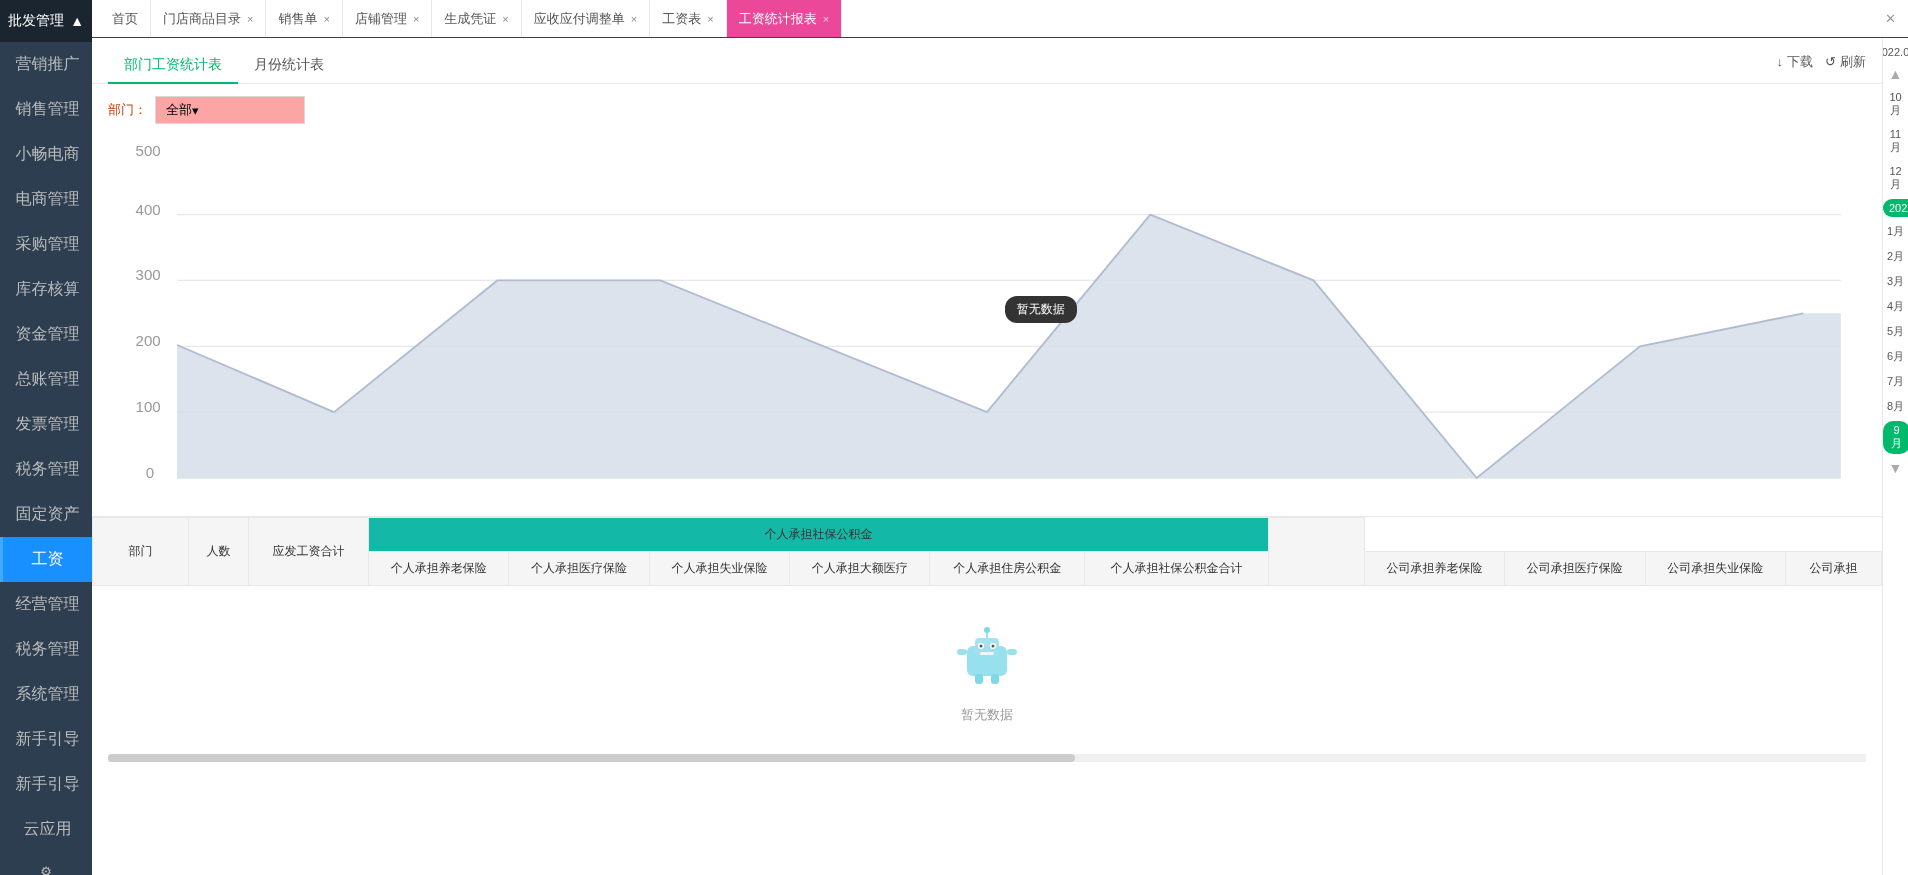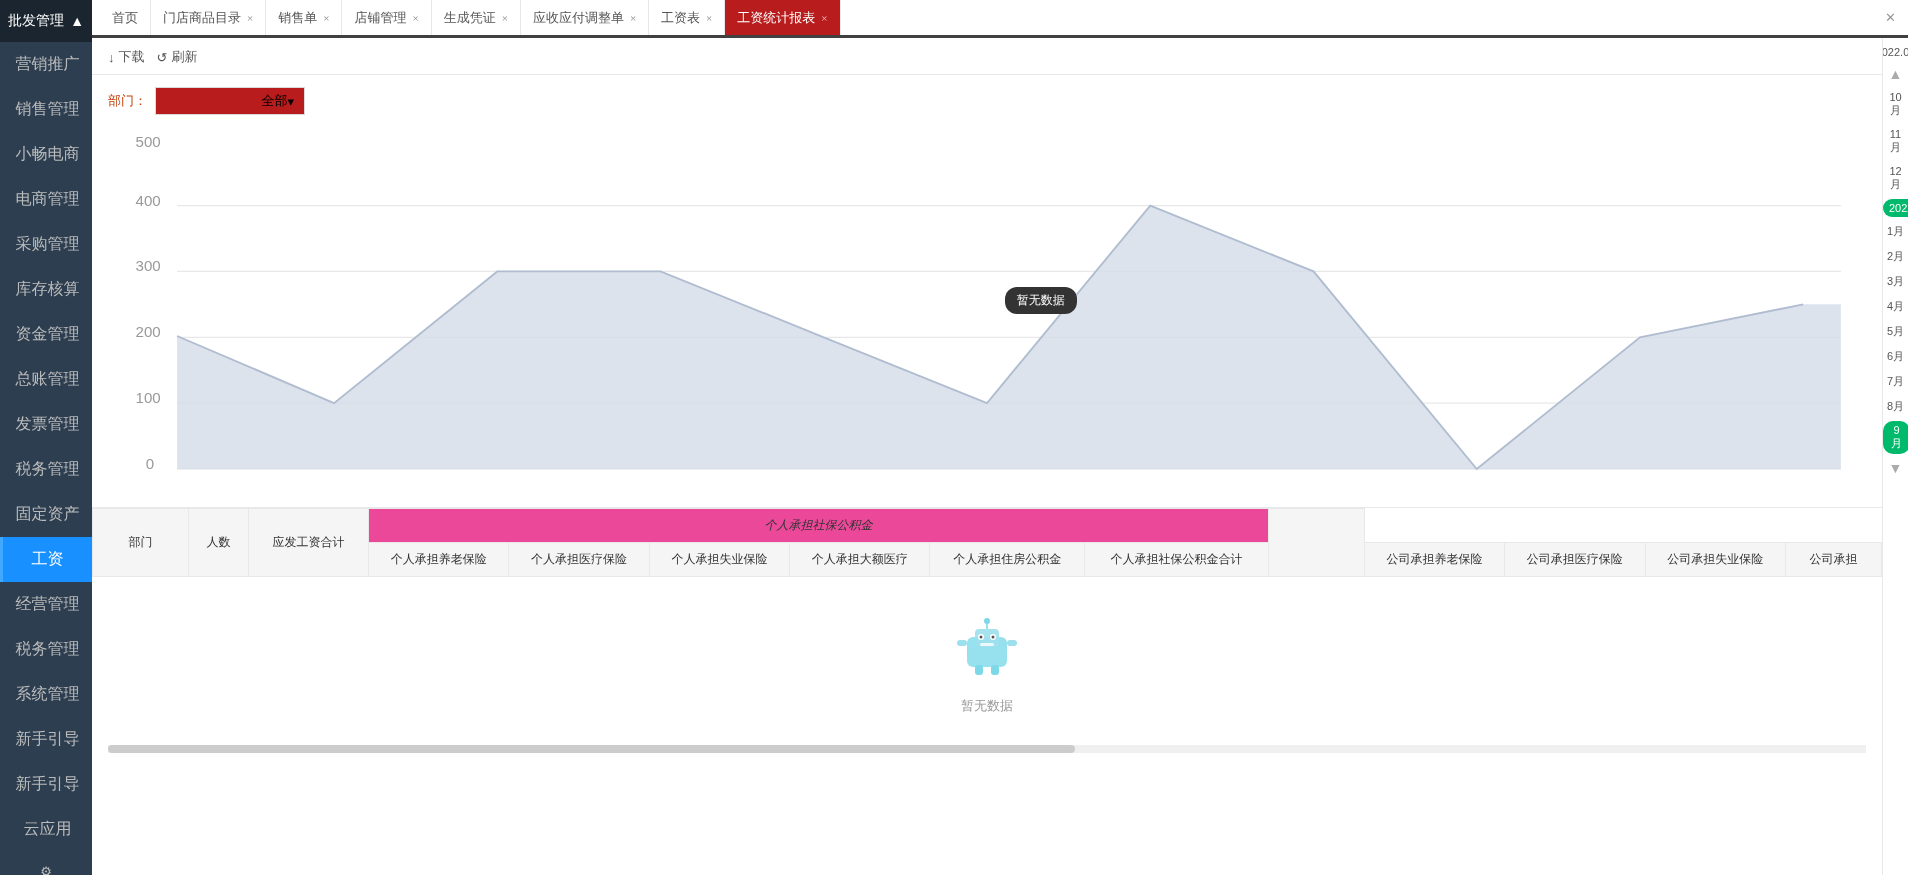--- a/index.html
+++ b/index.html
@@ -41,42 +41,41 @@
       color: #bbb;
       cursor: pointer;
     }
 
     
     .main { flex: 1; display: flex; flex-direction: column; overflow: hidden; }
 
     
     .tab-bar {
       background: #fff;
-      border-bottom: 3px solid #404040;
+      border-bottom: 1px solid #404040;
       display: flex;
       align-items: center;
       height: 38px;
       padding: 0 8px;
       overflow: hidden;
       flex-shrink: 0;
-      font-family: Liberation Serif, serif;
     }
     .tab-item {
       display: flex;
       align-items: center;
       padding: 0 12px;
       height: 38px;
       border-right: 1px solid #e8e8e8;
       cursor: pointer;
       font-size: 13px;
       color: #555;
       white-space: nowrap;
       flex-shrink: 0;
     }
-    .tab-item.active { background: #b91c1c; color: #fff; }
+    .tab-item.active { background: #ec4899; color: #fff; }
     .tab-close {
       margin-left: 6px;
       font-size: 11px;
       color: inherit;
       opacity: 0.7;
     }
 
     
     .content { flex: 1; display: flex; overflow: hidden; background: #fff; }
 
@@ -122,22 +121,22 @@
     .filter-label { font-size: 13px; color: #c2410c; }
     .filter-select {
       display: flex;
       align-items: center;
       border: 1px solid #d9d9d9;
       border-radius: 0;
       padding: 4px 10px;
       font-size: 13px;
       cursor: pointer;
       min-width: 150px;
-      justify-content: flex-end;
-      background: #b91c1c;
+      justify-content: flex-start;
+      background: #fca5a5;
     }
 
     
     .chart-area {
       flex: 1;
       padding: 0 16px;
       position: relative;
       min-height: 300px;
       max-height: 380px;
     }
@@ -343,20 +342,28 @@
     </div>
     <div class="tab-bar-right">
       <span style="cursor:pointer; padding:4px;">✕</span>
     </div>
   </div>
 
   <div class="content">
     <div class="main-panel">
 
       <div class="sub-tab-bar">
+        <div class="sub-tabs">
+          <div class="sub-tab active">
+            <span>部门工资统计表</span>
+          </div>
+          <div class="sub-tab">
+            <span>月份统计表</span>
+          </div>
+        </div>
         <div class="sub-tab-actions">
           <div class="action-btn">
             <span>↓</span>
             <span>下载</span>
           </div>
           <div class="action-btn">
             <span>↺</span>
             <span>刷新</span>
           </div>
         </div>
@@ -393,21 +400,21 @@
         <div class="no-data-tooltip">暂无数据</div>
       </div>
 
       <div class="table-container">
         <table class="data-table">
           <thead>
             <tr>
               <th rowspan="2" style="min-width:80px;">部门</th>
               <th rowspan="2" style="min-width:50px;">人数</th>
               <th rowspan="2" style="min-width:100px;">应发工资合计</th>
-              <th colspan="6" class="group-header" style="background:#ec4899;font-style:italic;">个人承担社保公积金</th>
+              <th colspan="6" class="group-header" style="background:#14b8a6;">个人承担社保公积金</th>
               <th rowspan="2" style="min-width:80px;"></th>
             </tr>
             <tr>
               <th style="min-width:110px;">个人承担养老保险</th>
               <th style="min-width:110px;">个人承担医疗保险</th>
               <th style="min-width:110px;">个人承担失业保险</th>
               <th style="min-width:110px;">个人承担大额医疗</th>
               <th style="min-width:110px;">个人承担住房公积金</th>
               <th style="min-width:130px;">个人承担社保公积金合计</th>
               <th style="min-width:110px;">公司承担养老保险</th>

